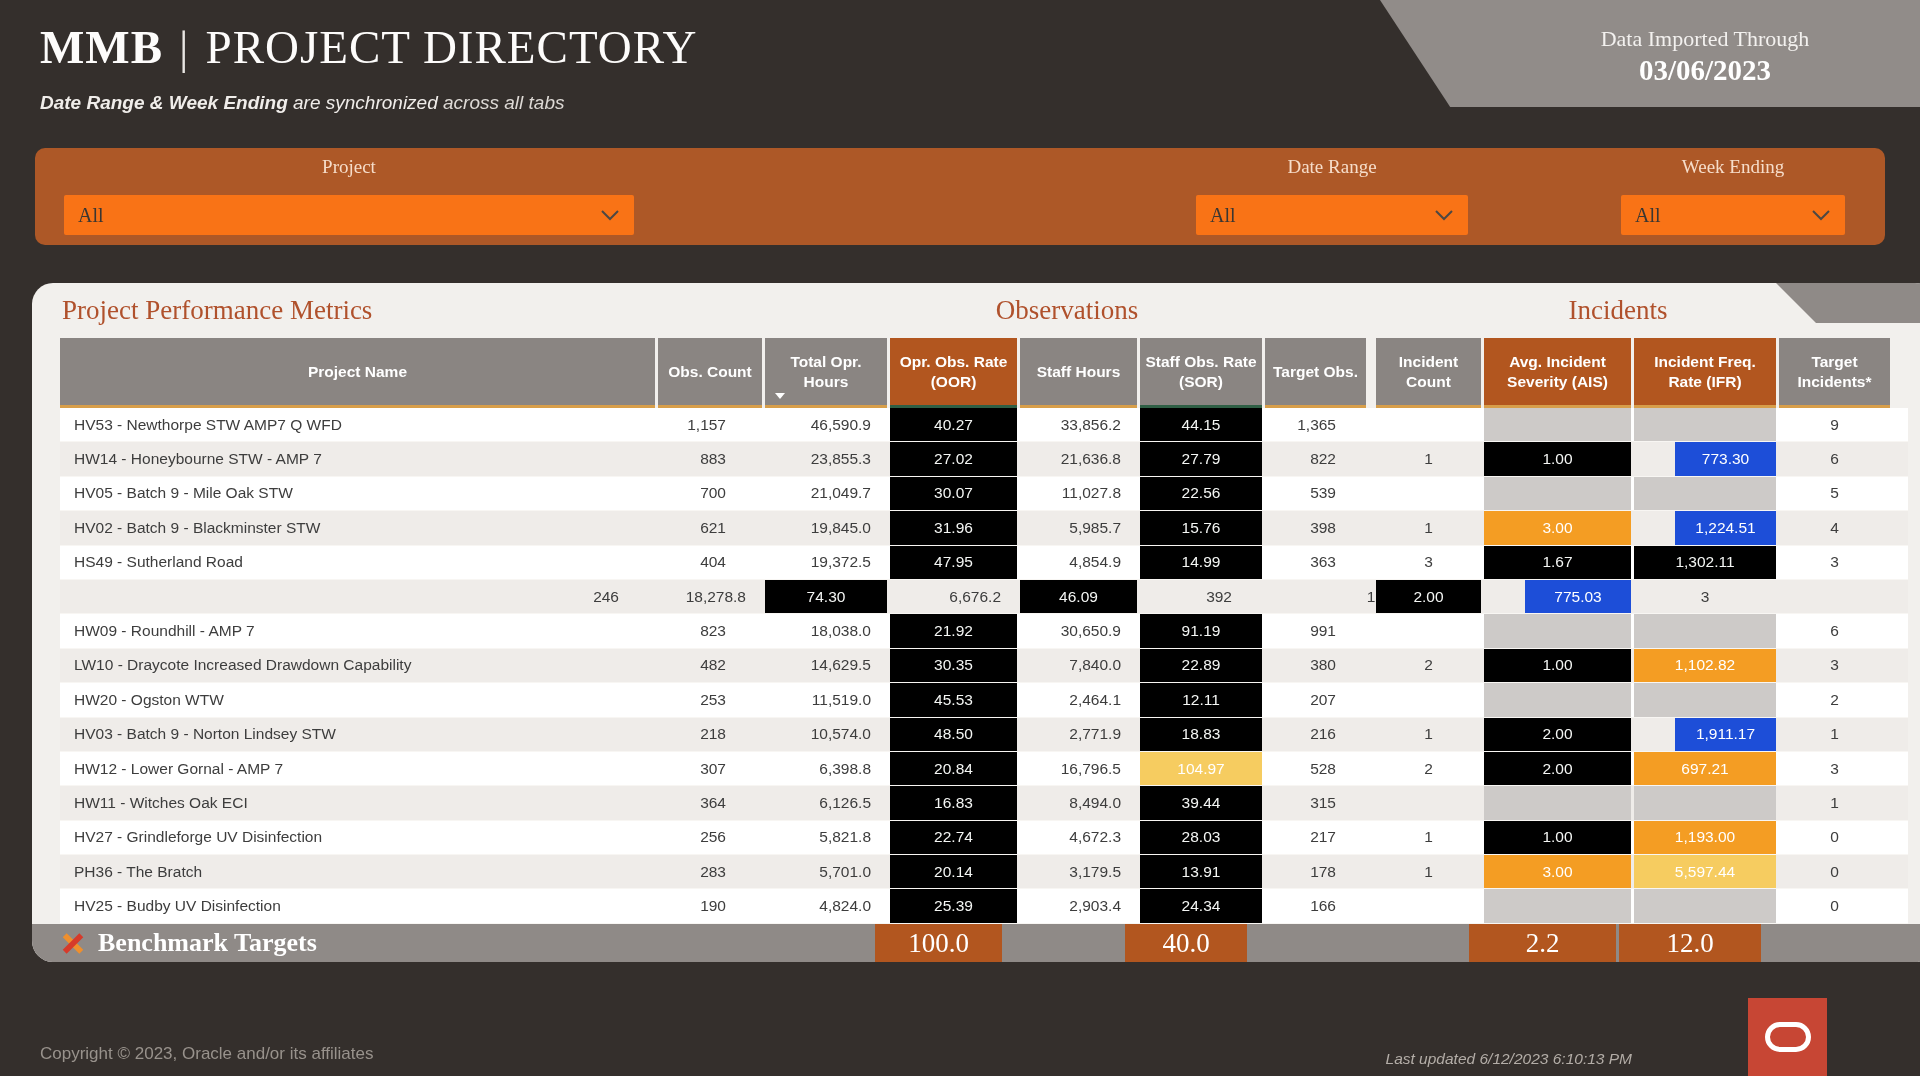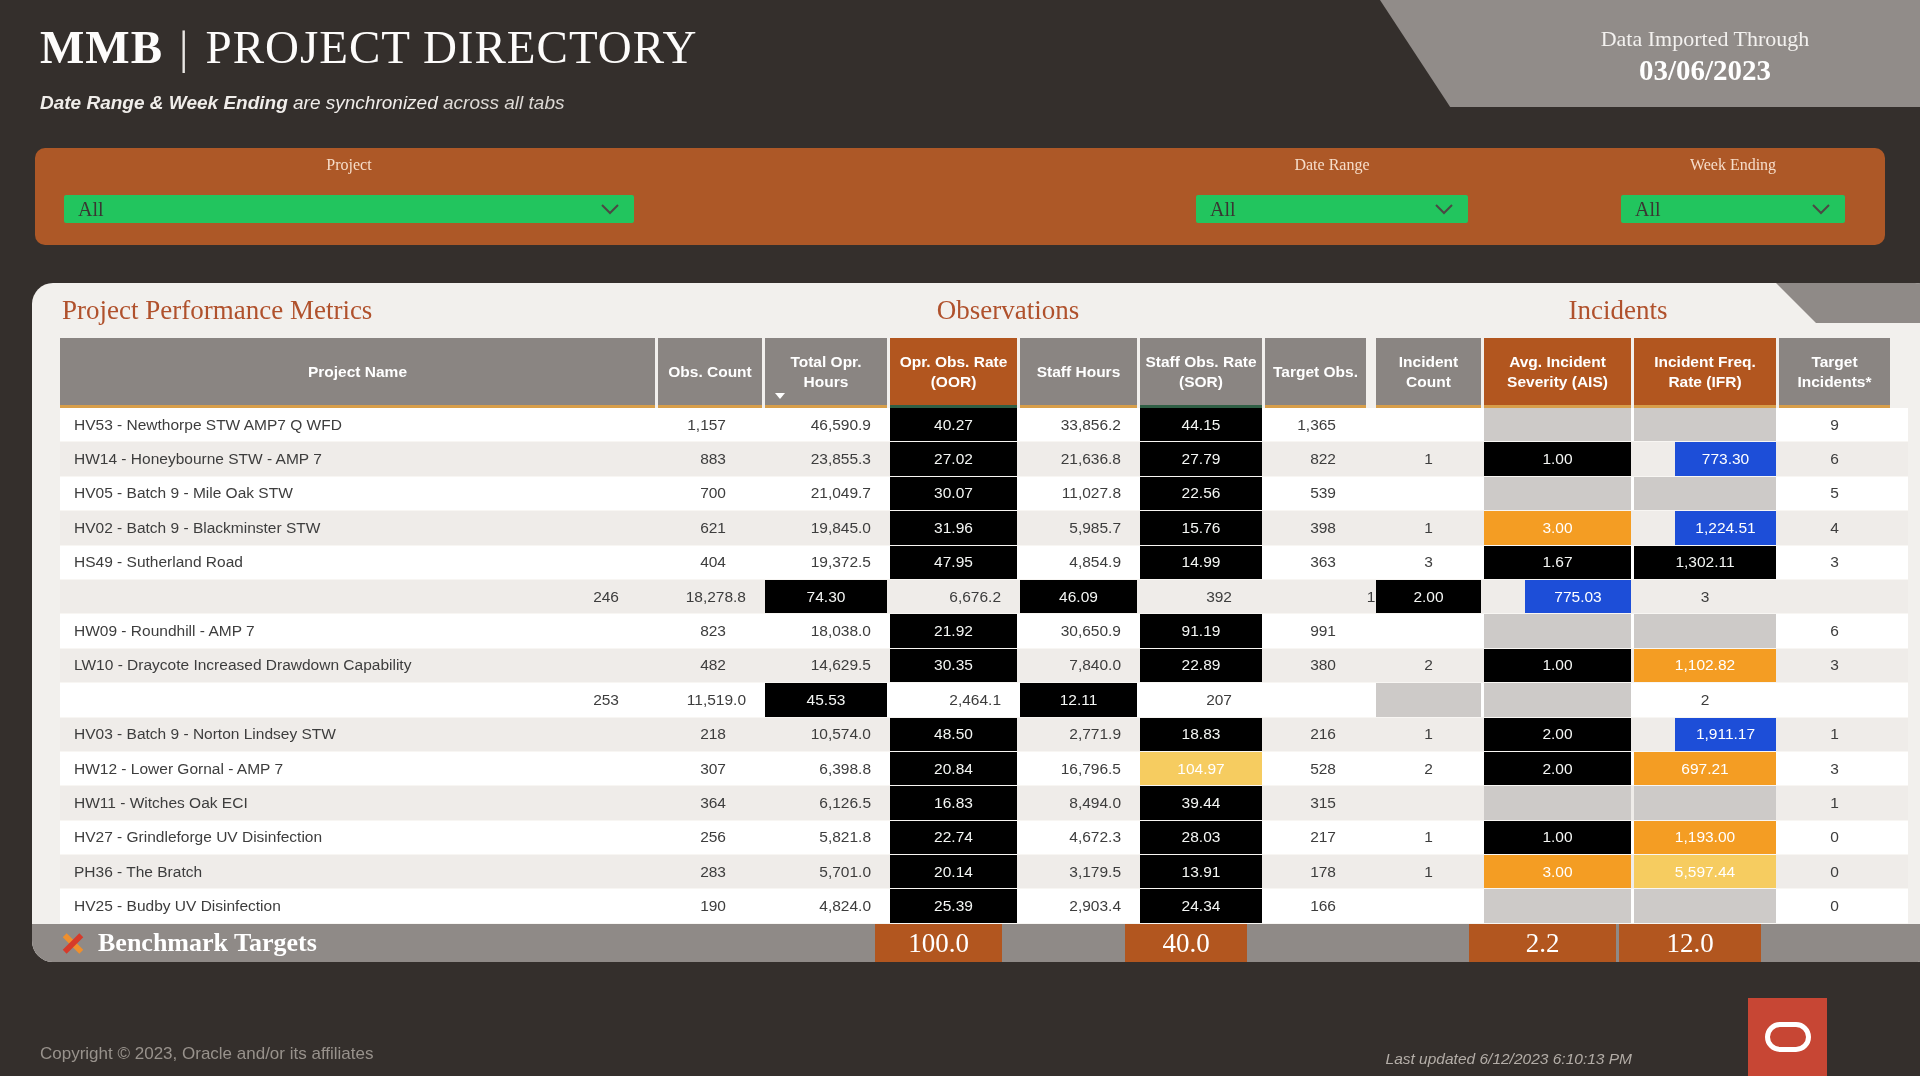--- a/index.html
+++ b/index.html
@@ -18,38 +18,38 @@
   .import-banner{position:absolute;top:0;right:0;width:540px;height:107px;background:#918c89;
                  clip-path:polygon(0 0,100% 0,100% 100%,13% 100%);
                  font-family:"Liberation Serif",serif;text-align:center;padding-top:26px;box-sizing:border-box;}
   .import-banner .lbl{font-size:22px;color:#f3f1ef;padding-left:110px;}
   .import-banner .date{font-size:29px;font-weight:700;color:#ffffff;padding-left:110px;margin-top:2px;}
 
   
   .filter-bar{position:absolute;left:35px;top:148px;width:1850px;height:97px;background:#ad5827;border-radius:10px;}
   .fgroup{position:absolute;top:0;height:100%;}
   .flabel{position:absolute;top:8px;left:0;right:0;text-align:center;color:#f6ddca;
-          font-family:"Liberation Serif",serif;font-size:16px;}
-  .dropdown{position:absolute;top:47px;left:0;right:0;height:28px;background:#22c55e;border-radius:2px;
+          font-family:"Liberation Serif",serif;font-size:19px;}
+  .dropdown{position:absolute;top:47px;left:0;right:0;height:40px;background:#f97316;border-radius:2px;
             display:flex;align-items:center;justify-content:space-between;padding:0 14px;box-sizing:border-box;}
   .dropdown .val{font-family:"Liberation Serif",serif;font-size:20px;color:#3a3632;}
   .chev{width:20px;height:12px;flex:0 0 auto;}
   .fg-project{left:29px;width:570px;}
   .fg-date{left:1161px;width:272px;}
   .fg-week{left:1586px;width:224px;}
 
   
   .panel{position:absolute;left:32px;top:283px;width:1904px;height:679px;background:#f2f0ed;
          border-radius:21px;overflow:hidden;padding:0 28px;box-sizing:border-box;}
   .corner-decor{position:absolute;top:0;right:0;width:160px;height:40px;background:#8f8a87;
                 clip-path:polygon(0 0,100% 0,100% 100%,25% 100%);}
   .sec-titles{position:relative;height:55px;}
   .sec-t{position:absolute;top:12px;font-family:"Liberation Serif",serif;font-size:27px;color:#b0512c;white-space:nowrap;}
   .sec-metrics{left:2px;}
-  .sec-obs{left:948px;transform:translateX(-50%);}
+  .sec-obs{left:1007px;transform:translateX(-50%);}
   .sec-inc{left:1558px;transform:translateX(-50%);}
 
   .rowgrid{display:grid;grid-template-columns:595px 104px 122px 127px 117px 122px 101px 4px 105px 147px 142px 111px;
            column-gap:3px;}
 
   
   .thead{height:70px;}
   .hcell{position:relative;display:flex;align-items:center;justify-content:center;text-align:center;
          color:#ffffff;font-size:15.5px;font-weight:700;line-height:1.25;padding:0 5px;box-sizing:border-box;
          border-bottom:3px solid #d79e4a;cursor:pointer;}
@@ -268,20 +268,21 @@
           <div class="cell num r-hours">7,840.0</div>
           <div class="cell metric v-green">22.89</div>
           <div class="cell num r-tobs">380</div>
           <div class="gapcell"></div>
           <div class="cell ctr">2</div>
           <div class="cell metric v-green">1.00</div>
           <div class="cell metric v-orange">1,102.82</div>
           <div class="cell ctr">3</div>
         </div>
         <div class="trow rowgrid">
+          <div class="cell name">HW20 - Ogston WTW</div>
           <div class="cell num r-obs">253</div>
           <div class="cell num r-hours">11,519.0</div>
           <div class="cell metric v-green">45.53</div>
           <div class="cell num r-hours">2,464.1</div>
           <div class="cell metric v-green">12.11</div>
           <div class="cell num r-tobs">207</div>
           <div class="gapcell"></div>
           <div class="cell ctr"></div>
           <div class="cell metric v-blank"></div>
           <div class="cell metric v-blank"></div>

